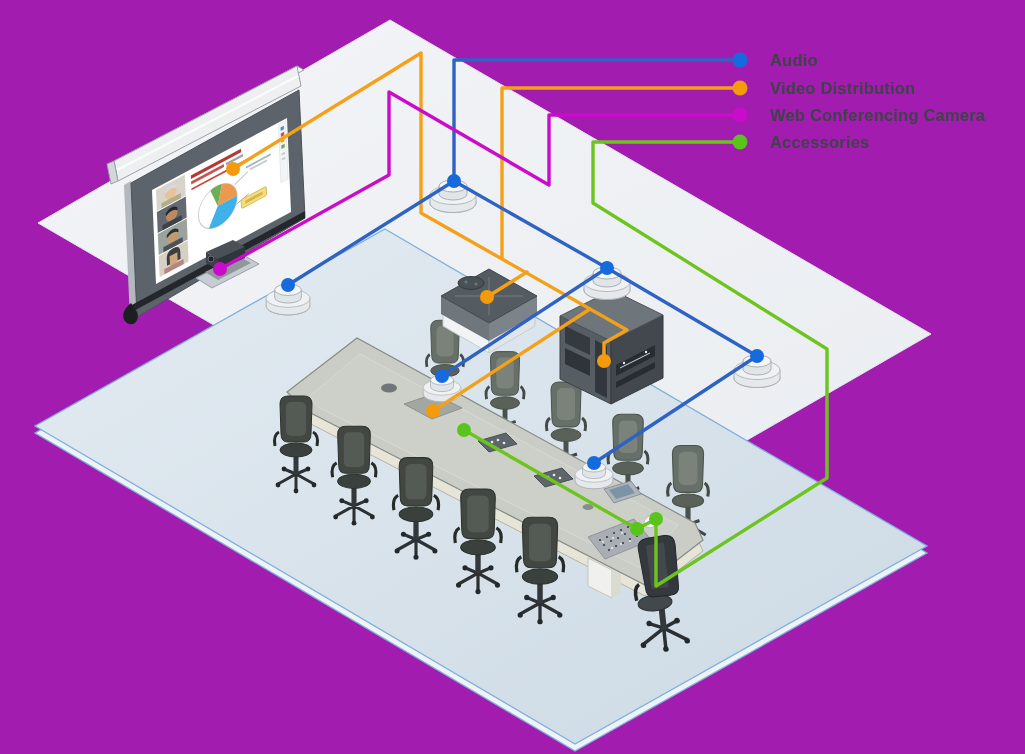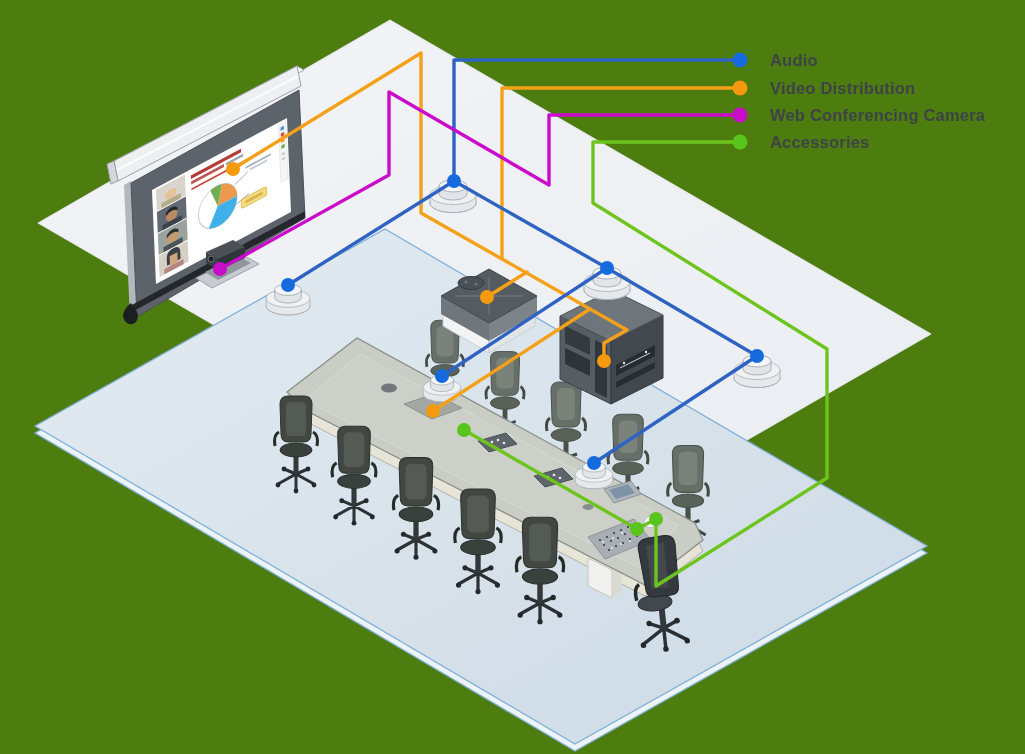--- a/index.html
+++ b/index.html
@@ -1,16 +1,16 @@
 <!DOCTYPE html>
 <html><head>
 <meta charset="utf-8">
 <style>
   html,body{margin:0;padding:0;background:#ffffff;}
-  .stage{width:1025px;height:754px;position:relative;background:#4d7c0f;overflow:hidden;
+  .stage{width:1025px;height:754px;position:relative;background:#a21caf;overflow:hidden;
          font-family:"Liberation Sans",sans-serif;}
   svg{display:block;}
   .cable{fill:none;stroke-width:3.4;stroke-linejoin:round;stroke-linecap:round;}
   .legend-label{font-family:"Liberation Sans",sans-serif;font-size:16.5px;font-weight:700;letter-spacing:.2px;}
   .outl{stroke:#9aa1a8;stroke-width:1;}
 </style>
 </head>
 <body>
 
 <div class="stage">

